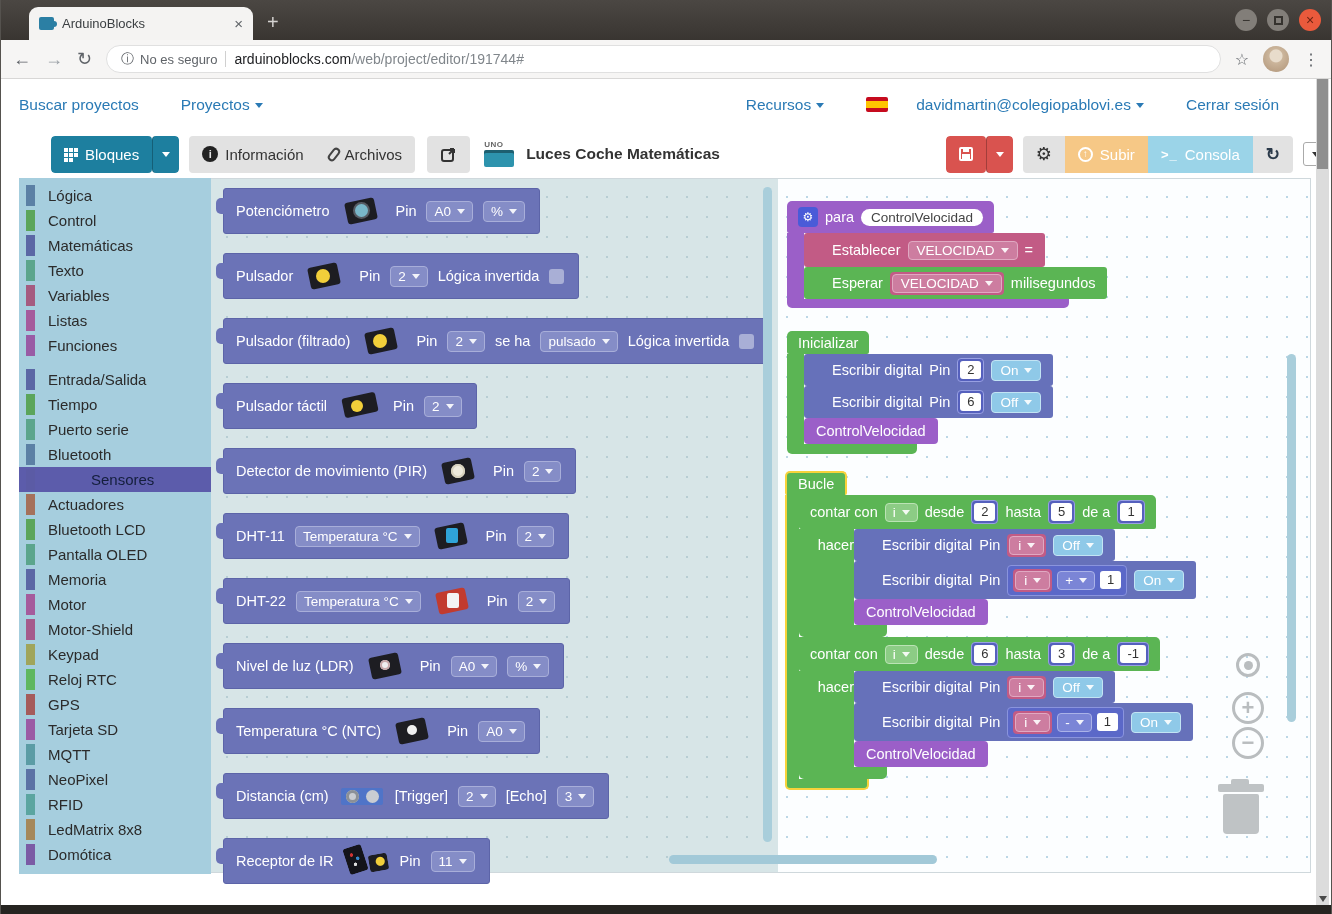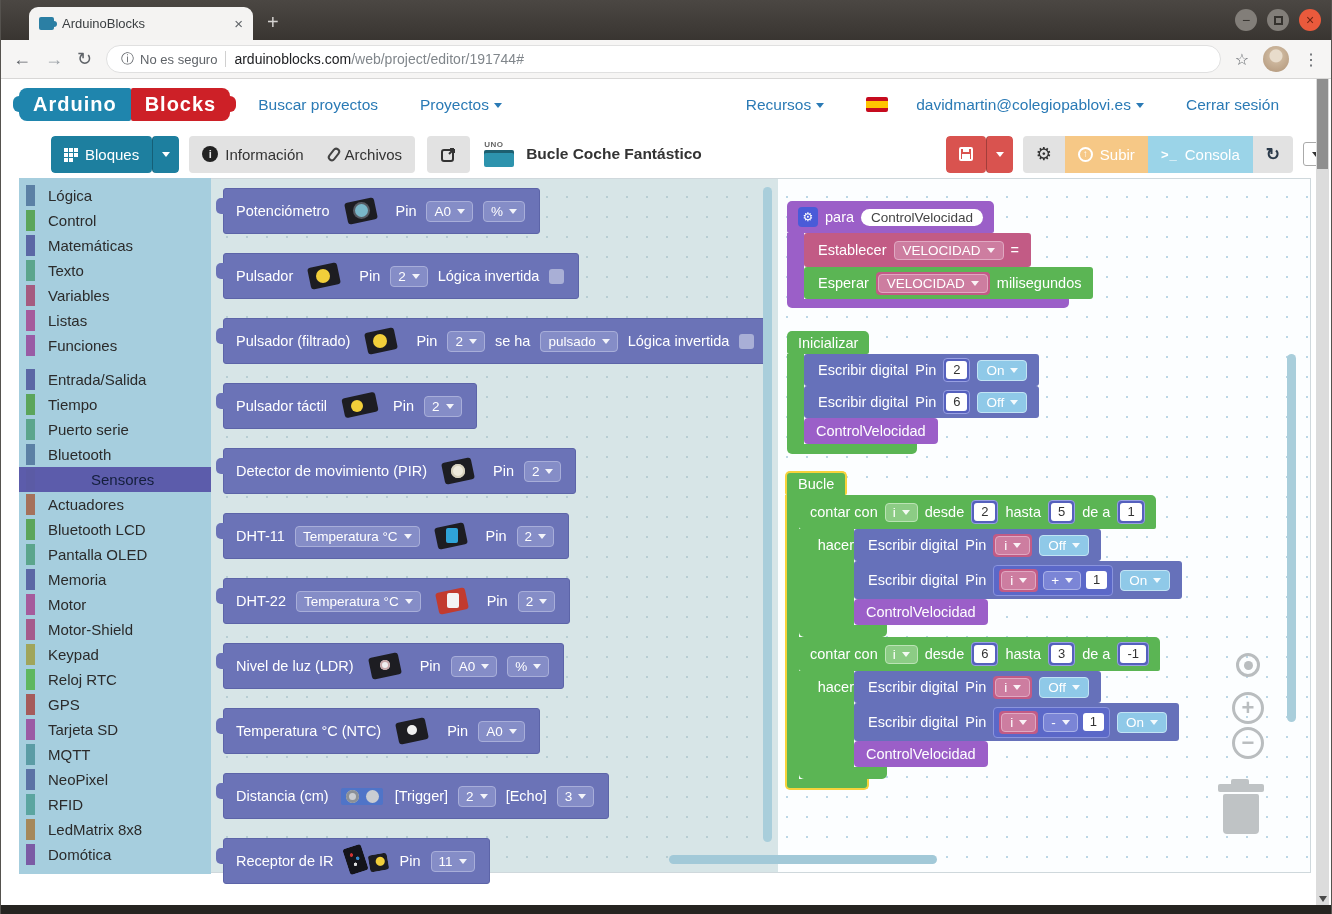--- a/index.html
+++ b/index.html
@@ -140,21 +140,21 @@
   .chdr{color:#fff;display:flex;align-items:center;gap:7px;padding:0 11px;border-radius:5px 5px 2px 2px;width:max-content;font-size:14.5px;}
   .cbody{display:flex;align-items:stretch;}
   .cinner{display:flex;flex-direction:column;align-items:flex-start;}
   .cfoot{border-radius:0 0 5px 5px;}
   .bg-purple{background:#9b5fc8;}
   .bg-green{background:#5bb554;}
   .bg-pink{background:#c25b85;}
   .bg-blue{background:#6671ba;}
   .bg-indigo{background:#5b68c8;}.h32{height:32px;}.h34{height:34px;}.h38{height:38px;}
   .w14{width:14px;flex:0 0 14px;}.w17{width:17px;flex:0 0 17px;}
-  .brow{display:flex;align-items:center;gap:7px;color:#fff;padding:0 12px 0 14px;border-radius:3px;width:max-content;font-size:14.5px;white-space:nowrap;}
+  .brow{display:flex;align-items:center;gap:7px;color:#fff;padding:0 12px 0 28px;border-radius:3px;width:max-content;font-size:14.5px;white-space:nowrap;}
   .hrow{display:flex;align-items:flex-start;}
   .gearchip{background:#4a5bd8;color:#fff;border-radius:4px;width:20px;height:20px;display:flex;align-items:center;justify-content:center;font-size:12px;}
   .fname{background:#fff;color:#444;border-radius:9px;padding:1px 10px;font-size:13.5px;white-space:nowrap;}
   .pdd{background:#cd7da0;border:1px solid #e0a9c2;border-radius:4px;padding:1px 8px;font-size:13.5px;display:inline-flex;align-items:center;white-space:nowrap;}
   .gdd{background:#8ccc85;border:1px solid #bbe3b5;border-radius:4px;padding:1px 7px;font-size:13.5px;display:inline-flex;align-items:center;}
   .idd{background:#7b85d6;border:1px solid #aab2e8;border-radius:4px;padding:1px 7px;font-size:13.5px;display:inline-flex;align-items:center;}
   .nsock{background:#5560bd;border:1px solid #98a0e2;border-radius:4px;padding:2px;display:inline-flex;}
   .nval{background:#fff;color:#333;border-radius:3px;padding:0 7px;font-size:13px;line-height:18px;min-width:13px;text-align:center;}
   .osock{background:#8fc9e8;border:1px solid #c2e4f4;border-radius:4px;color:#fff;padding:2px 8px;display:inline-flex;align-items:center;font-size:13.5px;}
   .vsock{background:#c25b85;border-radius:4px;padding:2px;display:inline-flex;}
@@ -222,24 +222,20 @@
       <span class="url"><span>arduinoblocks.com</span><span class="path">/web/project/editor/191744#</span></span>
     </div>
     <div class="omni-right">
       <span class="star">☆</span>
       <span class="avatar"></span>
       <span class="kebab">⋮</span>
     </div>
   </div>
 
   <div class="sitenav">
-    <div class="logo">
-      <span class="logo-part logo-ard">Arduino</span>
-      <span class="logo-part logo-blk">Blocks</span>
-    </div>
     <span class="navlink"><span>Buscar proyectos</span></span>
     <span class="navlink"><span>Proyectos</span><span class="dn"></span></span>
     <span class="nav-spacer"></span>
     <span class="navlink"><span>Recursos</span><span class="dn"></span></span>
     <span class="flag"></span>
     <span class="navlink"><span>davidmartin@colegiopablovi.es</span><span class="dn"></span></span>
     <span class="navlink" style="margin-right:34px"><span>Cerrar sesión</span></span>
   </div>
 
   <div class="tools">
@@ -267,21 +263,21 @@
     <span class="btn btn-gray share-btn">
       <svg width="17" height="17" viewBox="0 0 17 17">
         <rect x="2" y="4" width="11" height="11" rx="2" fill="none" stroke="#333" stroke-width="2"></rect>
         <path d="M9 8 L14 3 M14 3 h-4 M14 3 v4" stroke="#333" stroke-width="2" fill="none"></path>
       </svg>
     </span>
     <span class="uno-wrap">
       <span class="uno-lbl">UNO</span>
       <span class="uno-board"></span>
     </span>
-    <span class="proj-title">Bucle Coche Fantástico</span>
+    <span class="proj-title">Luces Coche Matemáticas</span>
     <span class="tools-spacer"></span>
     <div class="split">
       <span class="btn btn-red">
           <span class="floppy"></span>
         </span>
       <span class="btn btn-red caret-part">
           <span class="tri"></span>
         </span>
     </div>
     <div class="grp">

